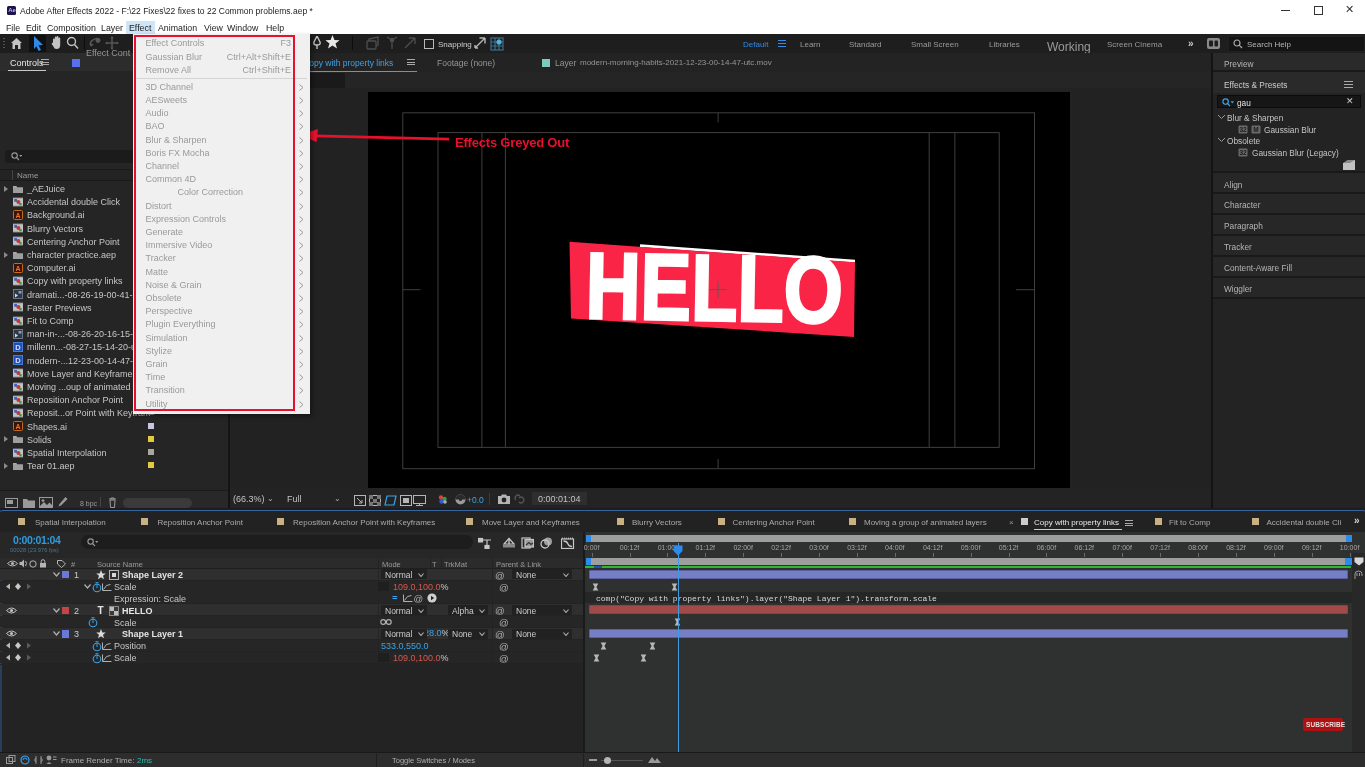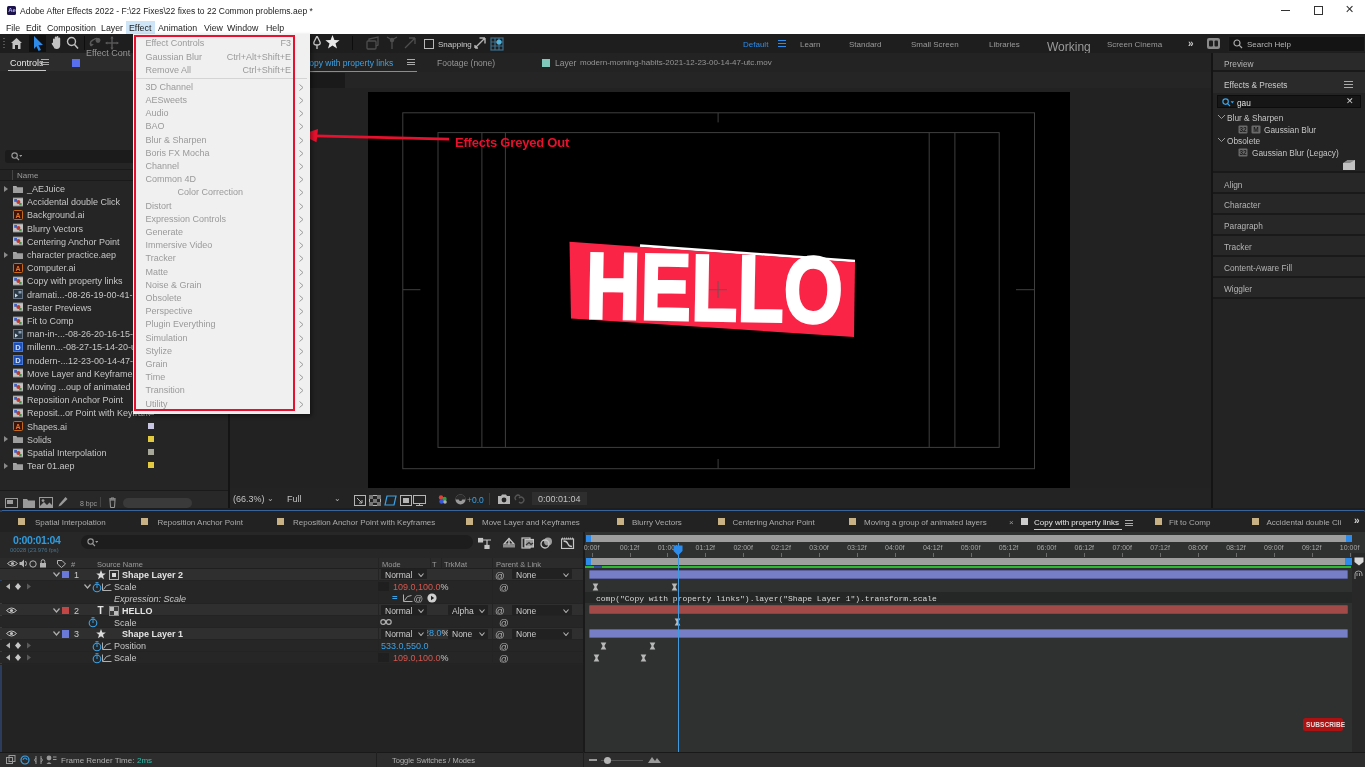--- a/index.html
+++ b/index.html
@@ -624,21 +624,21 @@
         <line x1="5" y1="6" x2="5" y2="3.2" stroke="#3ba3e8"></line>
         <line x1="3.5" y1="0.8" x2="6.5" y2="0.8" stroke="#3ba3e8" stroke-width="1.2"></line>
       </svg>
 <svg class="abs" style="left:101.5px;top:582.5px;" width="10" height="8" viewBox="0 0 10 8">
         <path d="M0.5 7.5 V0.5 M0.5 7.5 H9.5" stroke="#b0b0b0" fill="none"></path>
         <path d="M1.5 6.5 Q4 1 8.5 1.5" stroke="#b0b0b0" fill="none"></path>
       </svg>
 <div class="tx" style="left:114px;top:582.0px;font-size:9px;color:#c6c6c6;">Scale</div>
 <div class="tx" style="left:393px;top:582.0px;font-size:9px;color:#d8574f;">109.0,100.0<span style="color:#c6c6c6">%</span></div>
 <div class="tx" style="left:499.0px;top:581.5px;font-size:9.5px;color:#b0b0b0;">@</div>
-<div class="tx" style="left:114px;top:593.8px;font-size:9px;color:#c6c6c6;font-style:italic;">Expression: Scale</div>
+<div class="tx" style="left:114px;top:593.8px;font-size:9px;color:#c6c6c6;">Expression: Scale</div>
 <div class="tx" style="left:392px;top:592.3px;font-size:9.5px;font-weight:bold;color:#3ba3e8;">=</div>
 <svg class="abs" style="left:403px;top:594.3px;" width="10" height="8" viewBox="0 0 10 8">
         <path d="M0.5 7.5 V0.5 M0.5 7.5 H9.5" stroke="#b0b0b0" fill="none"></path>
         <path d="M1.5 6.5 Q4 1 8.5 1.5" stroke="#b0b0b0" fill="none"></path>
       </svg>
 <div class="tx" style="left:413.5px;top:593.3px;font-size:9.5px;color:#b0b0b0;">@</div>
 <svg class="abs" style="left:427px;top:593.3px;" width="10" height="10" viewBox="0 0 10 10">
         <circle cx="5" cy="5" r="4.6" fill="#d0d0d0"></circle>
         <path d="M4 2.8 L7.2 5 L4 7.2Z" fill="#222"></path>
       </svg>

